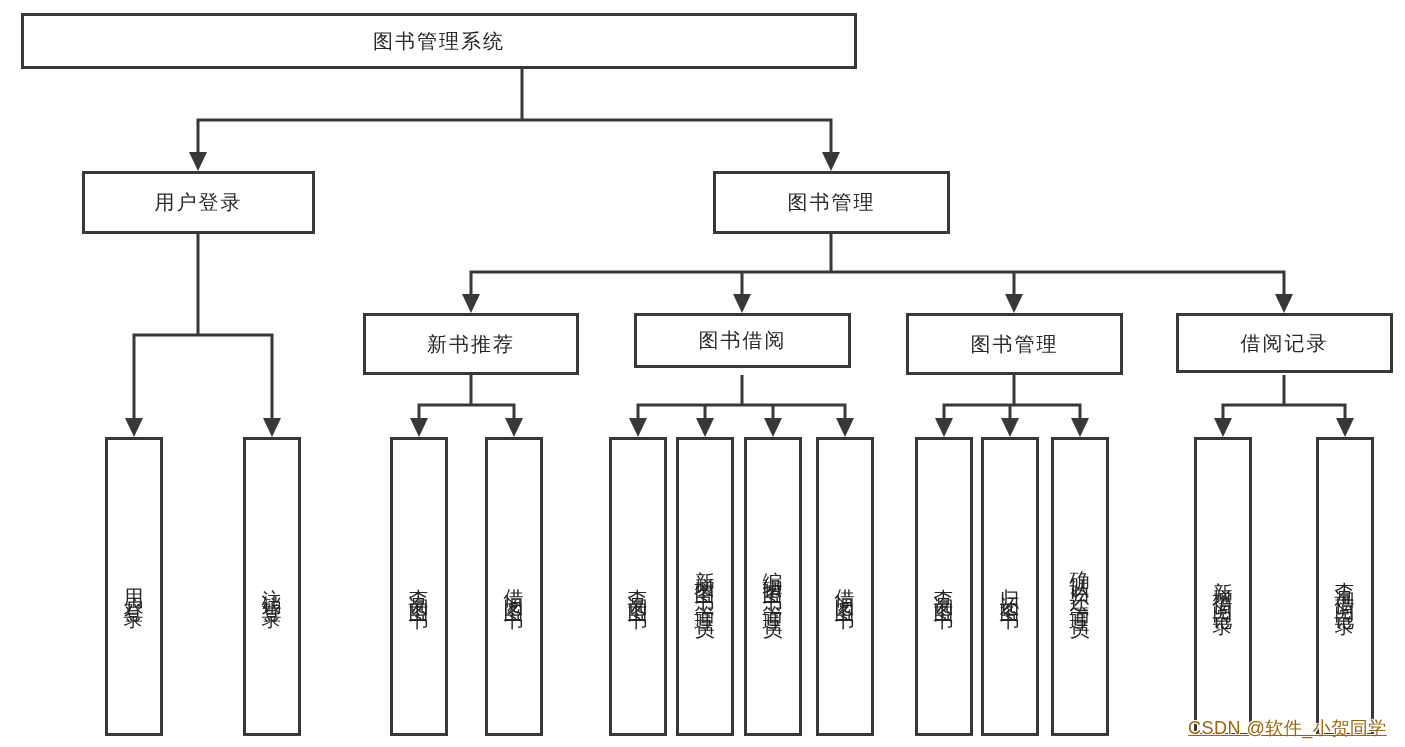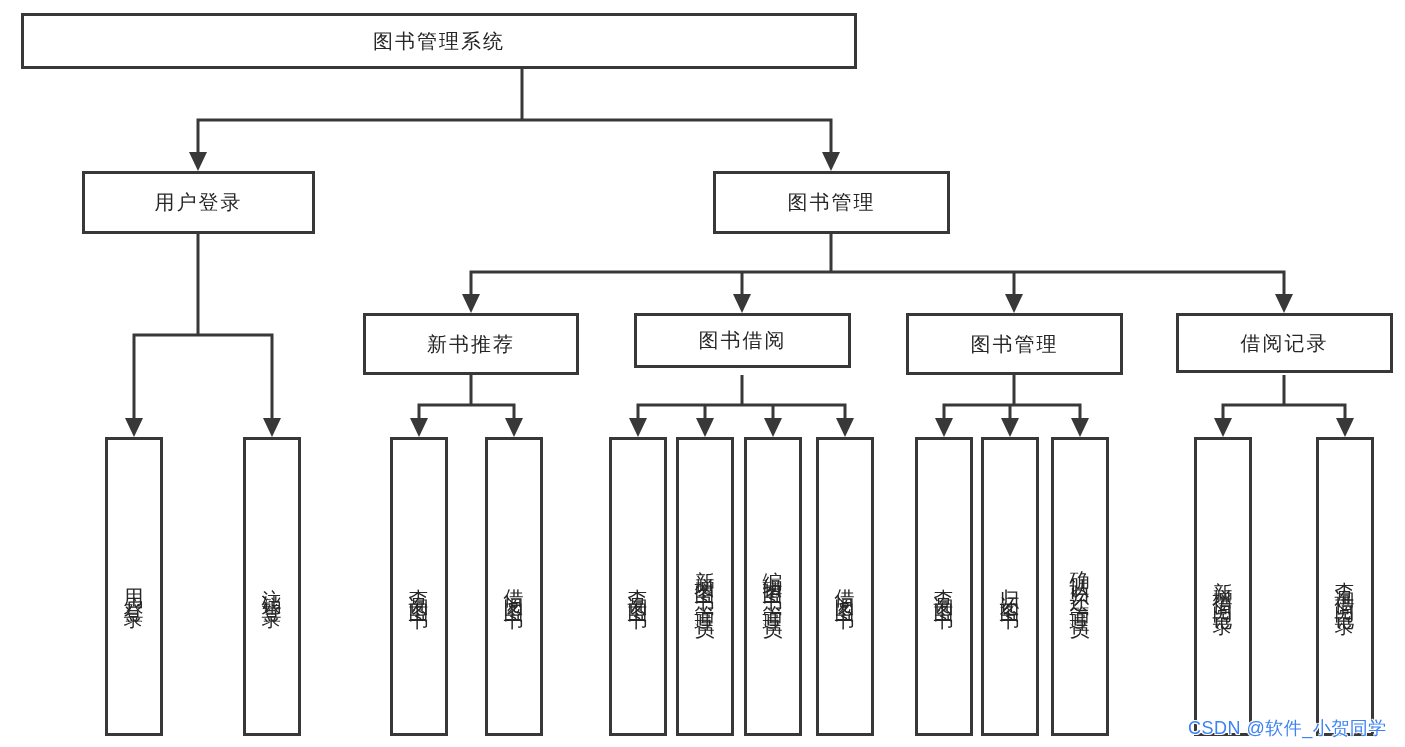--- a/index.html
+++ b/index.html
@@ -37,25 +37,26 @@
     font-size: 20px;
     line-height: 1;
     letter-spacing: 7px;
     white-space: nowrap;
   }
   .watermark {
     position: absolute;
     left: 1188px;
     top: 716px;
     font-size: 18px;
-    color: #3b82f6;
+    color: #a16207;
     letter-spacing: 0.5px;
     white-space: nowrap;
     text-shadow: 1px 1px 0 #ffffff, -1px -1px 0 #ffffff, 1px -1px 0 #ffffff, -1px 1px 0 #ffffff;
     z-index: 10;
+    text-decoration: underline;
   }
 </style>
 </head>
 <body>
 
 <div class="stage">
 
   <svg class="connector-layer" width="1405" height="747" viewBox="0 0 1405 747" xmlns="http://www.w3.org/2000/svg">
     <path fill="none" stroke="#383838" stroke-width="3" d="M522 69 V121.5
              M196.5 120 H832.5

